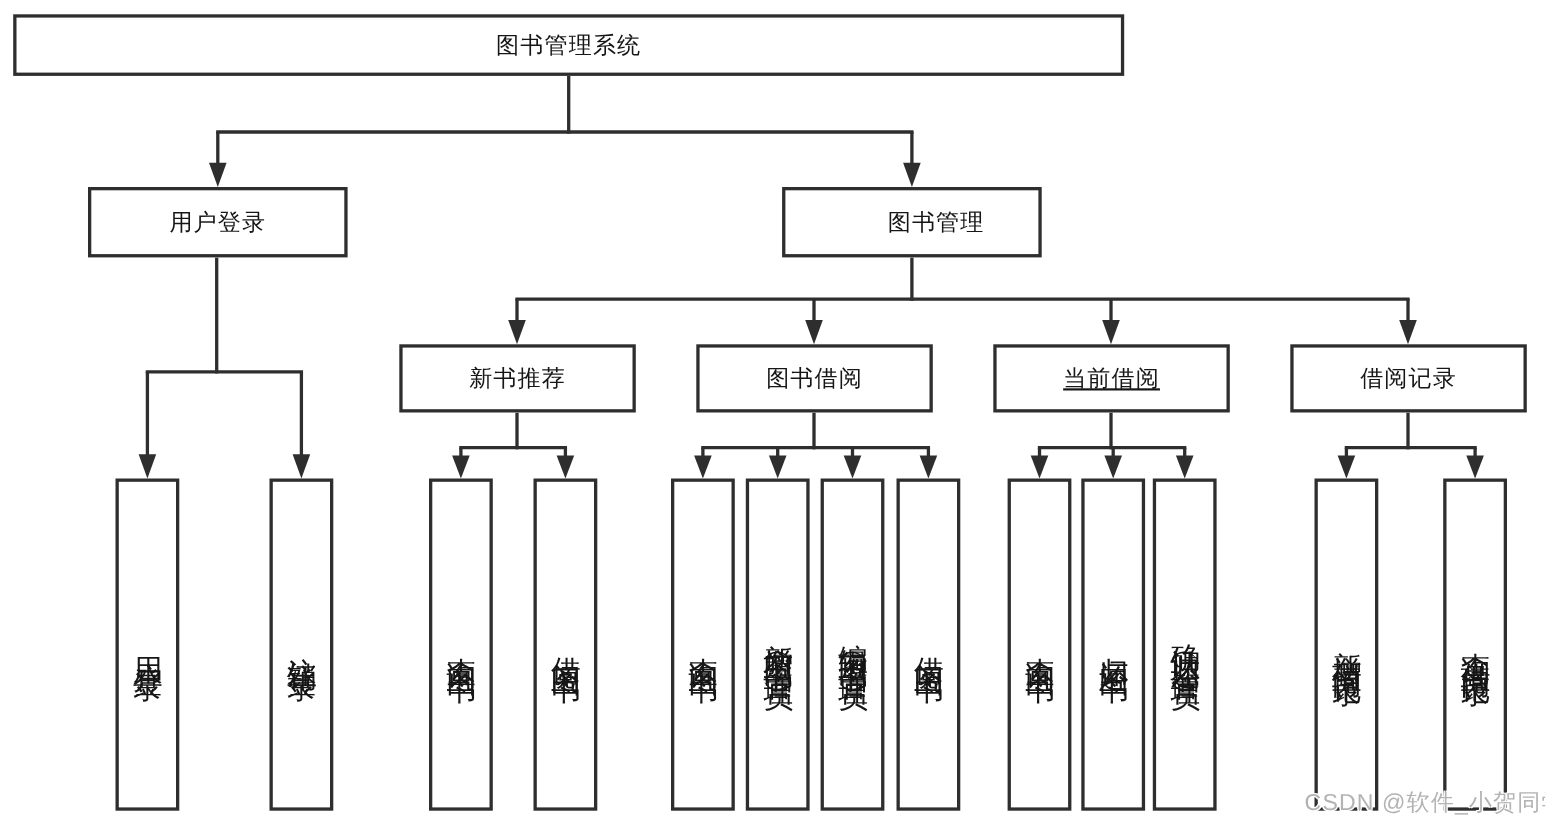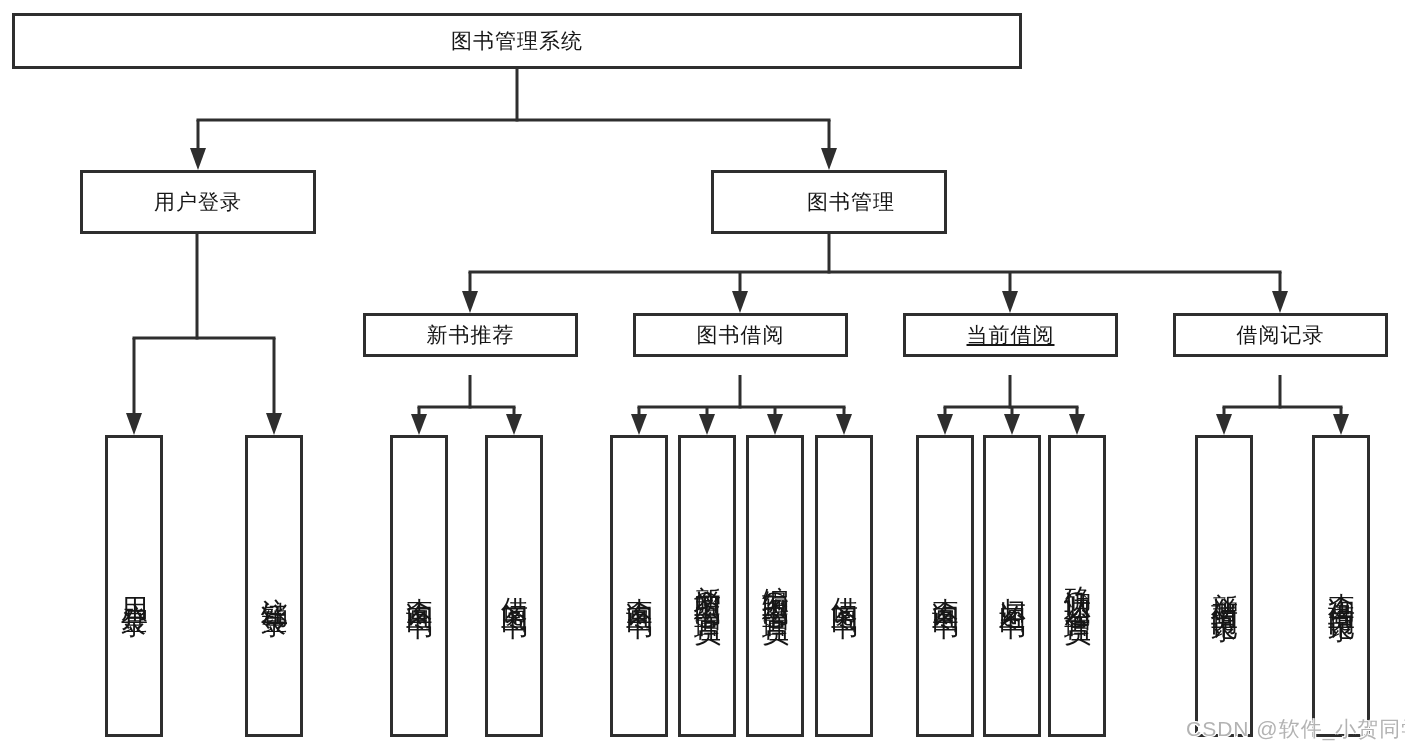--- a/index.html
+++ b/index.html
@@ -47,21 +47,21 @@
     text-orientation: mixed;
     font-size: 27px;
     letter-spacing: 5px;
     line-height: 1;
     padding: 6px 0;
   }
   
   .root-box  { left: 12px;  top: 13px;  width: 1010px; height: 56px; }
   .l2a       { left: 80px;  top: 170px; width: 236px;  height: 64px; }
   .l2b       { left: 711px; top: 170px; width: 236px;  height: 64px; padding-left: 44px; }
-  .l3        { top: 313px; width: 215px; height: 44px; }
+  .l3        { top: 313px; width: 215px; height: 62px; }
   .l3-1 { left: 363px; }
   .l3-2 { left: 633px; }
   .l3-3 { left: 903px; text-decoration: underline; }
   .l3-4 { left: 1173px; }
   .leaf { top: 435px; width: 58px; height: 302px; }
   .lf-g1-1 { left: 105px; }
   .lf-g1-2 { left: 245px; }
   .lf-g2-1 { left: 390px; }
   .lf-g2-2 { left: 485px; }
   .lf-g3-1 { left: 610px; }

